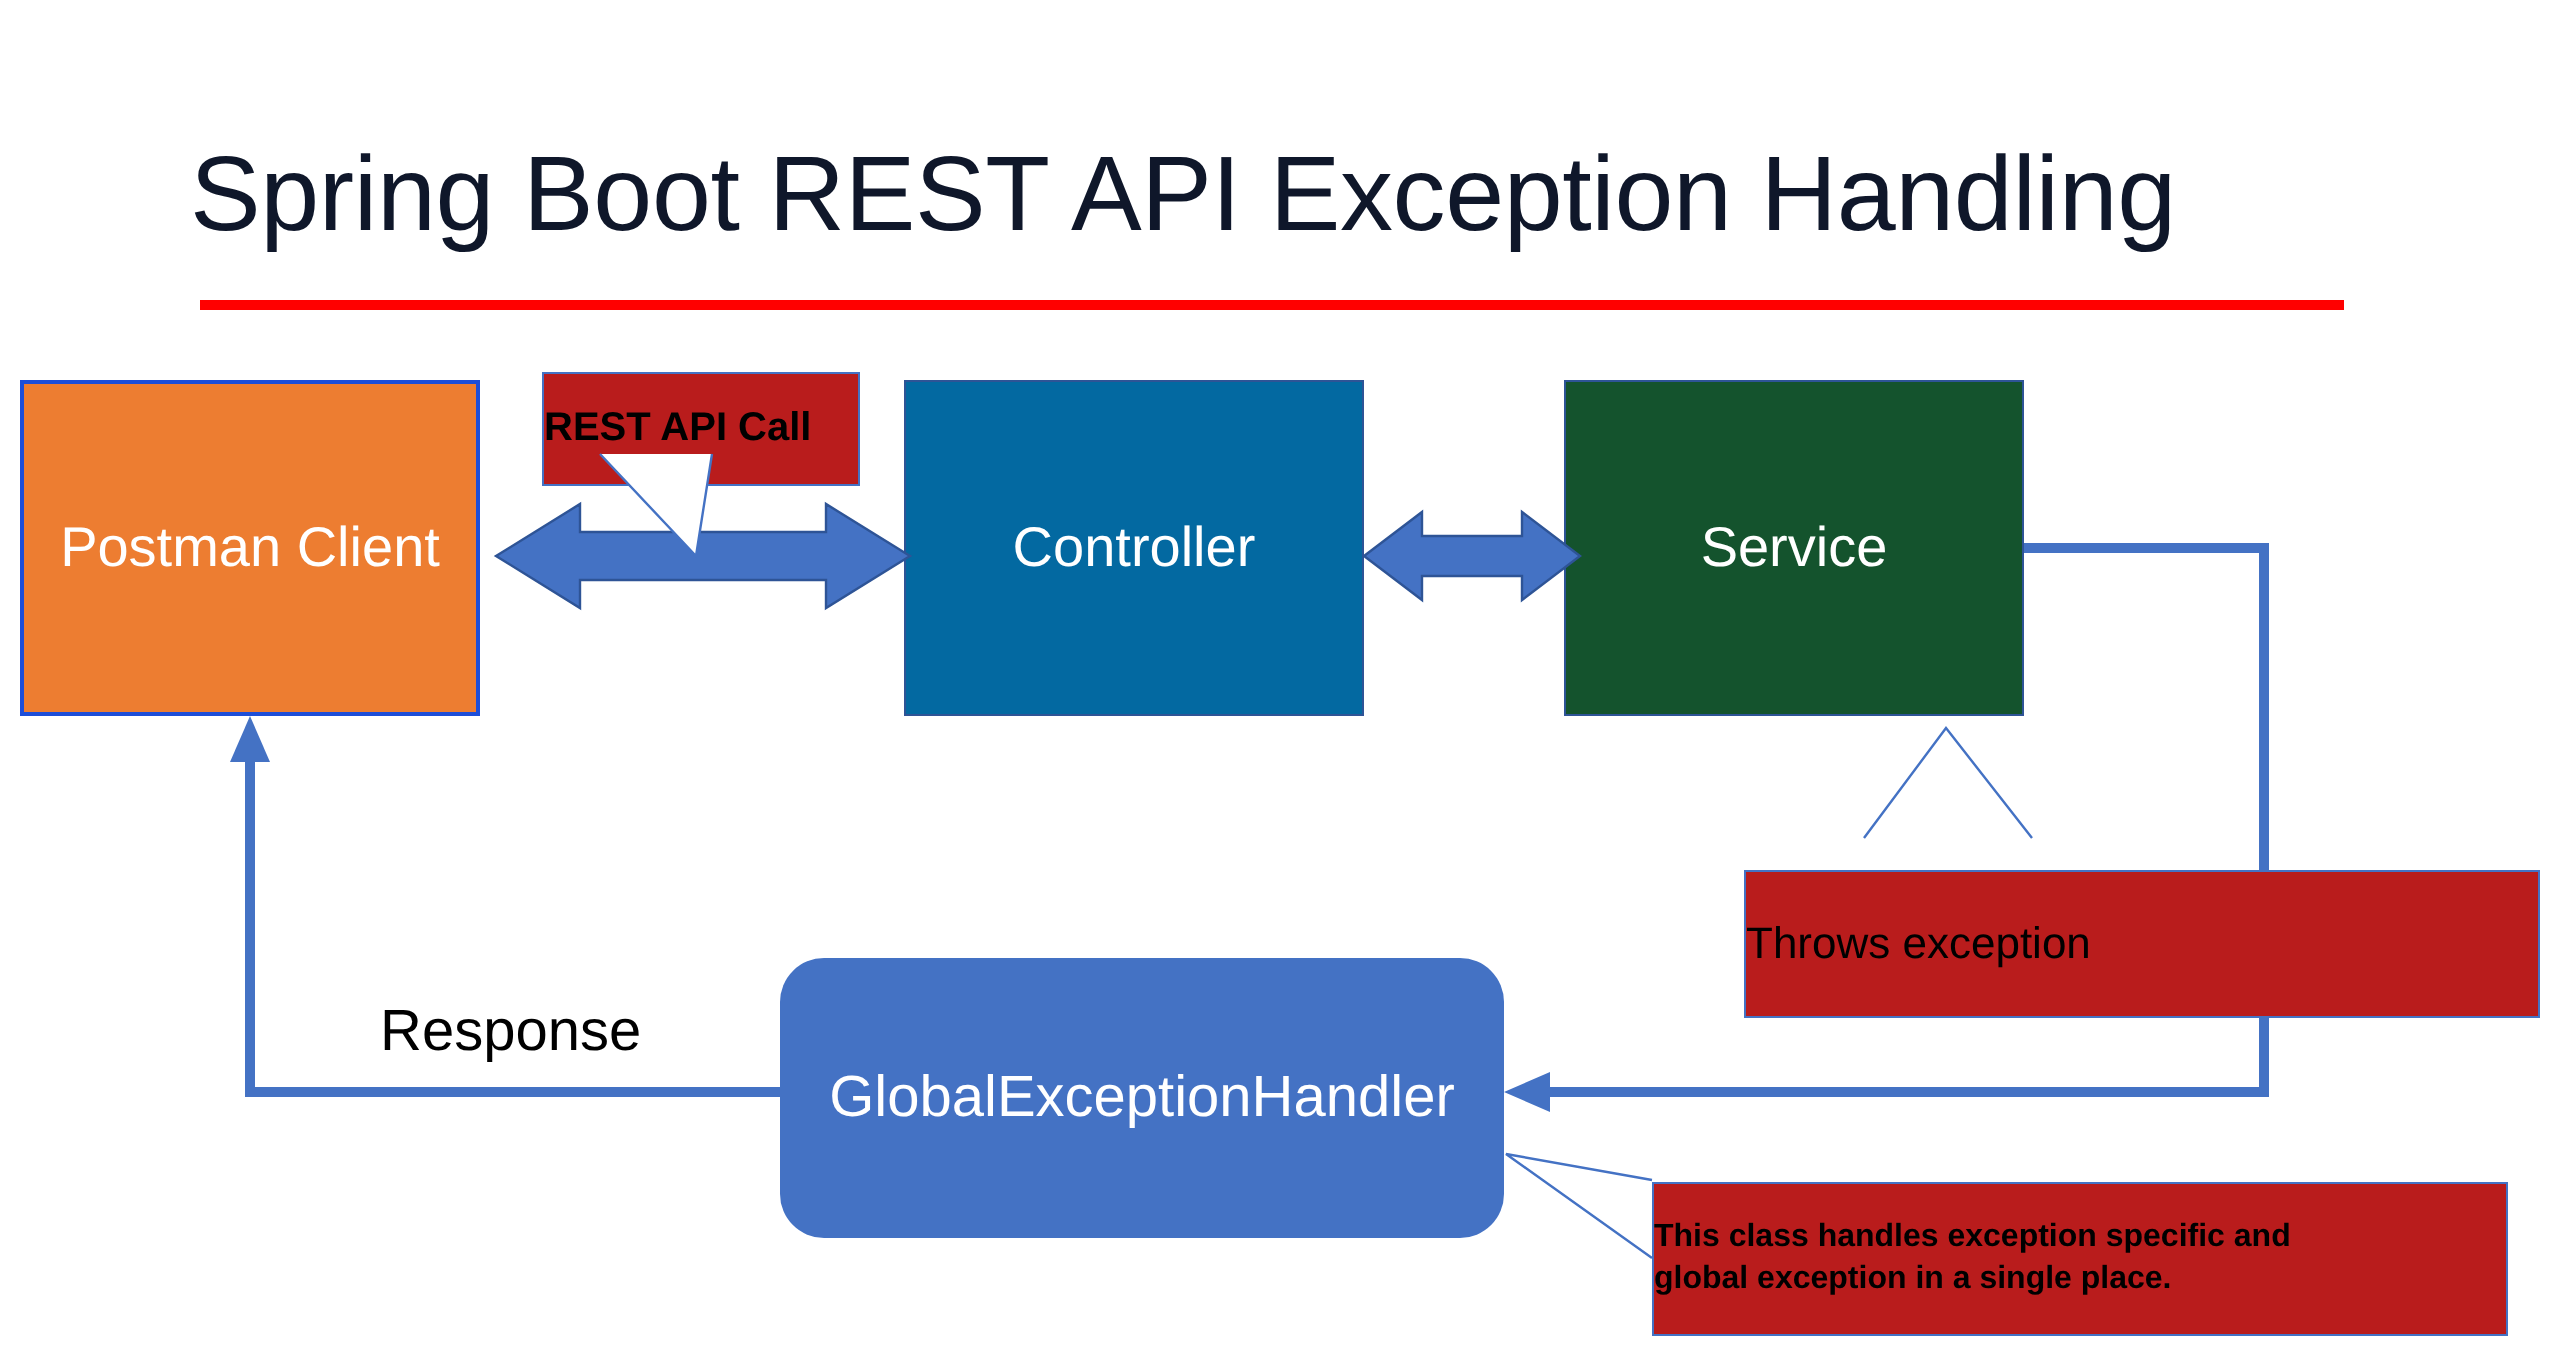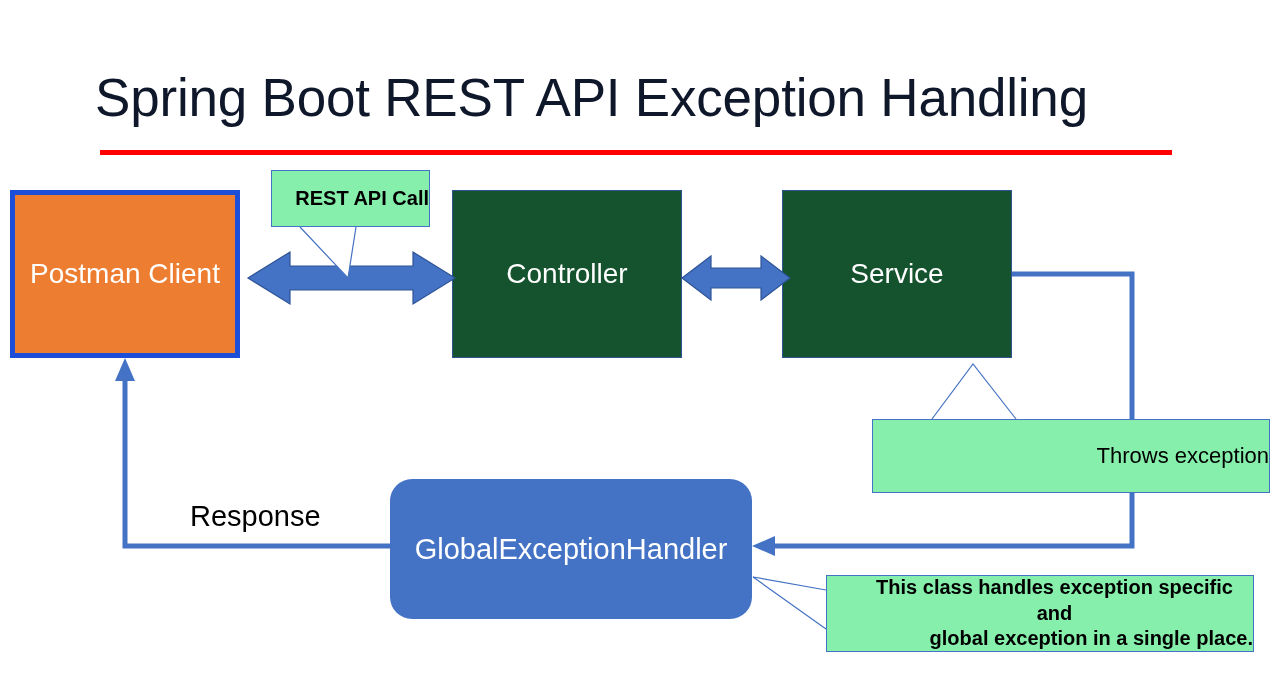--- a/index.html
+++ b/index.html
@@ -48,29 +48,29 @@
     font-weight: 400;
     text-align: center;
     box-sizing: border-box;
   }
   .node-postman {
     left: 10px;
     top: 190px;
     width: 230px;
     height: 168px;
     background: #ED7D31;
-    border: 5px solid #1d4ed8;
+    border: 2px solid #1d4ed8;
     justify-content: center;
   }
   .node-controller {
     left: 452px;
     top: 190px;
     width: 230px;
     height: 168px;
-    background: #14532d;
+    background: #0369a1;
     border: 1px solid #2E5496;
     text-align: right;
   }
   .node-service {
     left: 782px;
     top: 190px;
     width: 230px;
     height: 168px;
     background: #14532d;
     border: 1px solid #2E5496;
@@ -81,29 +81,30 @@
     width: 362px;
     height: 140px;
     background: #4472C4;
     border-radius: 22px;
     font-size: 29px;
   }
 
   
   .callout {
     position: absolute;
-    background: #86efac;
+    background: #b91c1c;
     border: 1px solid #4472C4;
     box-sizing: border-box;
     display: flex;
     flex-direction: column;
-    align-items: flex-end;
+    align-items: flex-start;
     justify-content: center;
     color: #000000;
     z-index: 6;
+    margin-top: 16px;
   }
   .callout-rest {
     left: 271px;
     top: 170px;
     width: 159px;
     height: 57px;
     font-size: 20px;
     font-weight: bold;
   }
   .callout-throws {
@@ -114,25 +115,24 @@
     font-size: 22px;
     line-height: 1.22;
     gap: 32px;
   }
   .callout-throws .strong { font-weight: bold; }
   .callout-global {
     left: 826px;
     top: 575px;
     width: 428px;
     height: 77px;
-    font-size: 20px;
+    font-size: 16px;
     font-weight: bold;
     line-height: 1.28;
     text-align: center;
-    padding-left: 29px;
   }
 
   
   .overlay {
     position: absolute;
     left: 0;
     top: 0;
     width: 1280px;
     height: 682px;
     pointer-events: none;

